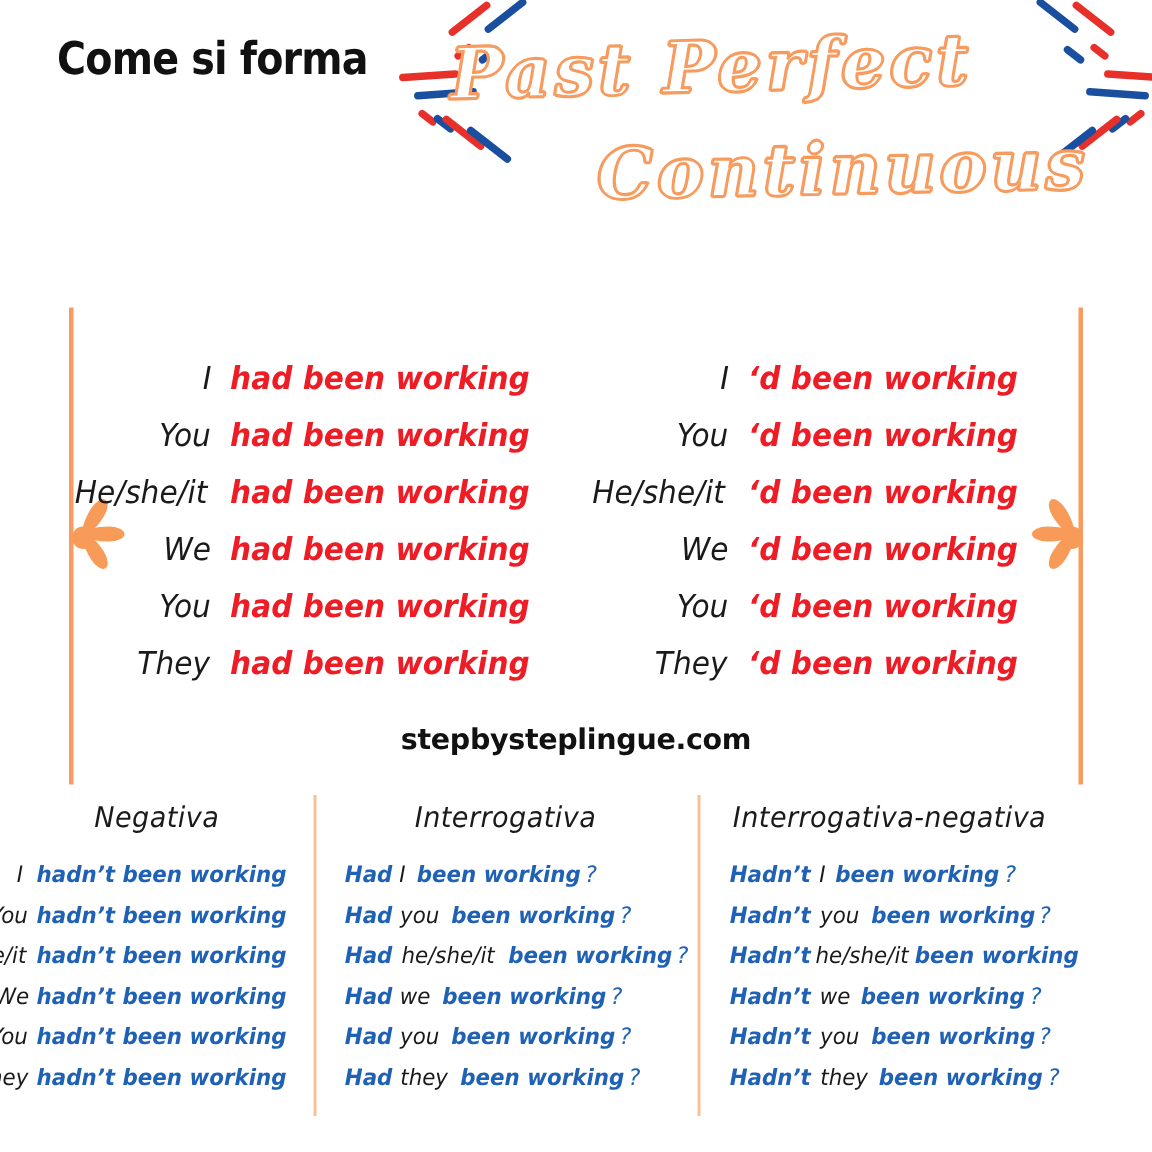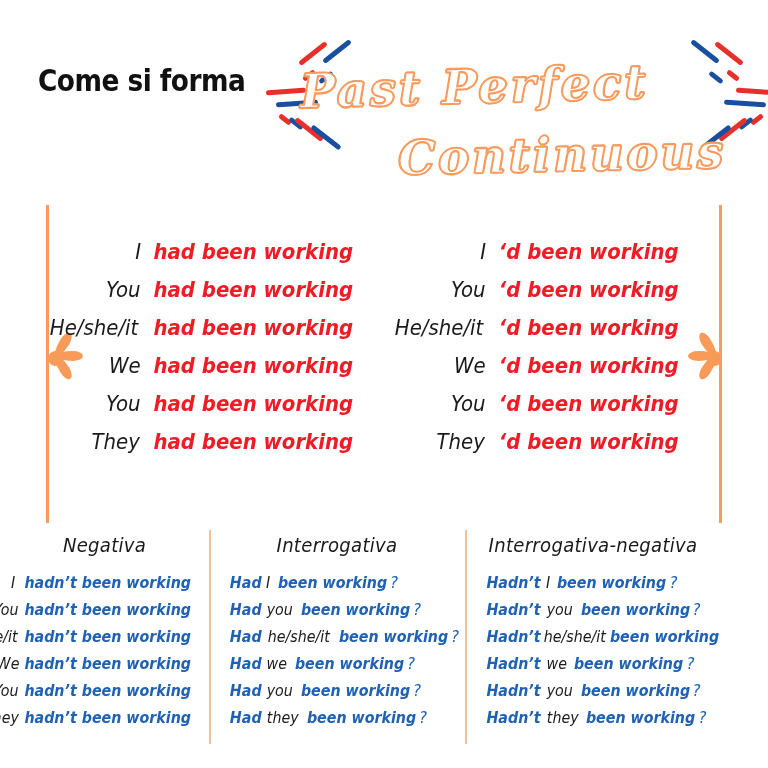--- a/index.html
+++ b/index.html
@@ -16,21 +16,21 @@
     width: 768px;
     height: 768px;
     background: #ffffff;
     overflow: hidden;
   }
 
   
   #header {
     position: absolute;
     left: 0; top: 0;
-    width: 768px; height: 155px; margin-top: 41px;
+    width: 768px; height: 155px;
   }
   #come-si-forma {
     position: absolute;
     left: 38px; top: 22px;
     font-family: "DejaVu Sans", sans-serif;
     font-weight: bold;
     font-size: 30px;
     letter-spacing: -0.6px;
     color: #111111;
     transform: scaleX(0.88);
@@ -369,20 +369,21 @@
           <span class="pron">You</span>
           <span class="verb-red">‘d been working</span>
         </div>
         <div class="affirm-row">
           <span class="pron">They</span>
           <span class="verb-red">‘d been working</span>
         </div>
       </div>
   </div>
 
+  <div id="website">stepbysteplingue.com</div>
 
   <div id="bottom">
 
     <div class="bcol" id="bcol-neg">
       <div class="bhead">Negativa</div>
       <div class="brows" id="neg-rows">
           <div class="brow right">
             <span class="sm-pron">I</span>
             <span class="sp"></span>
             <span class="sm-blue">hadn’t been working</span>

